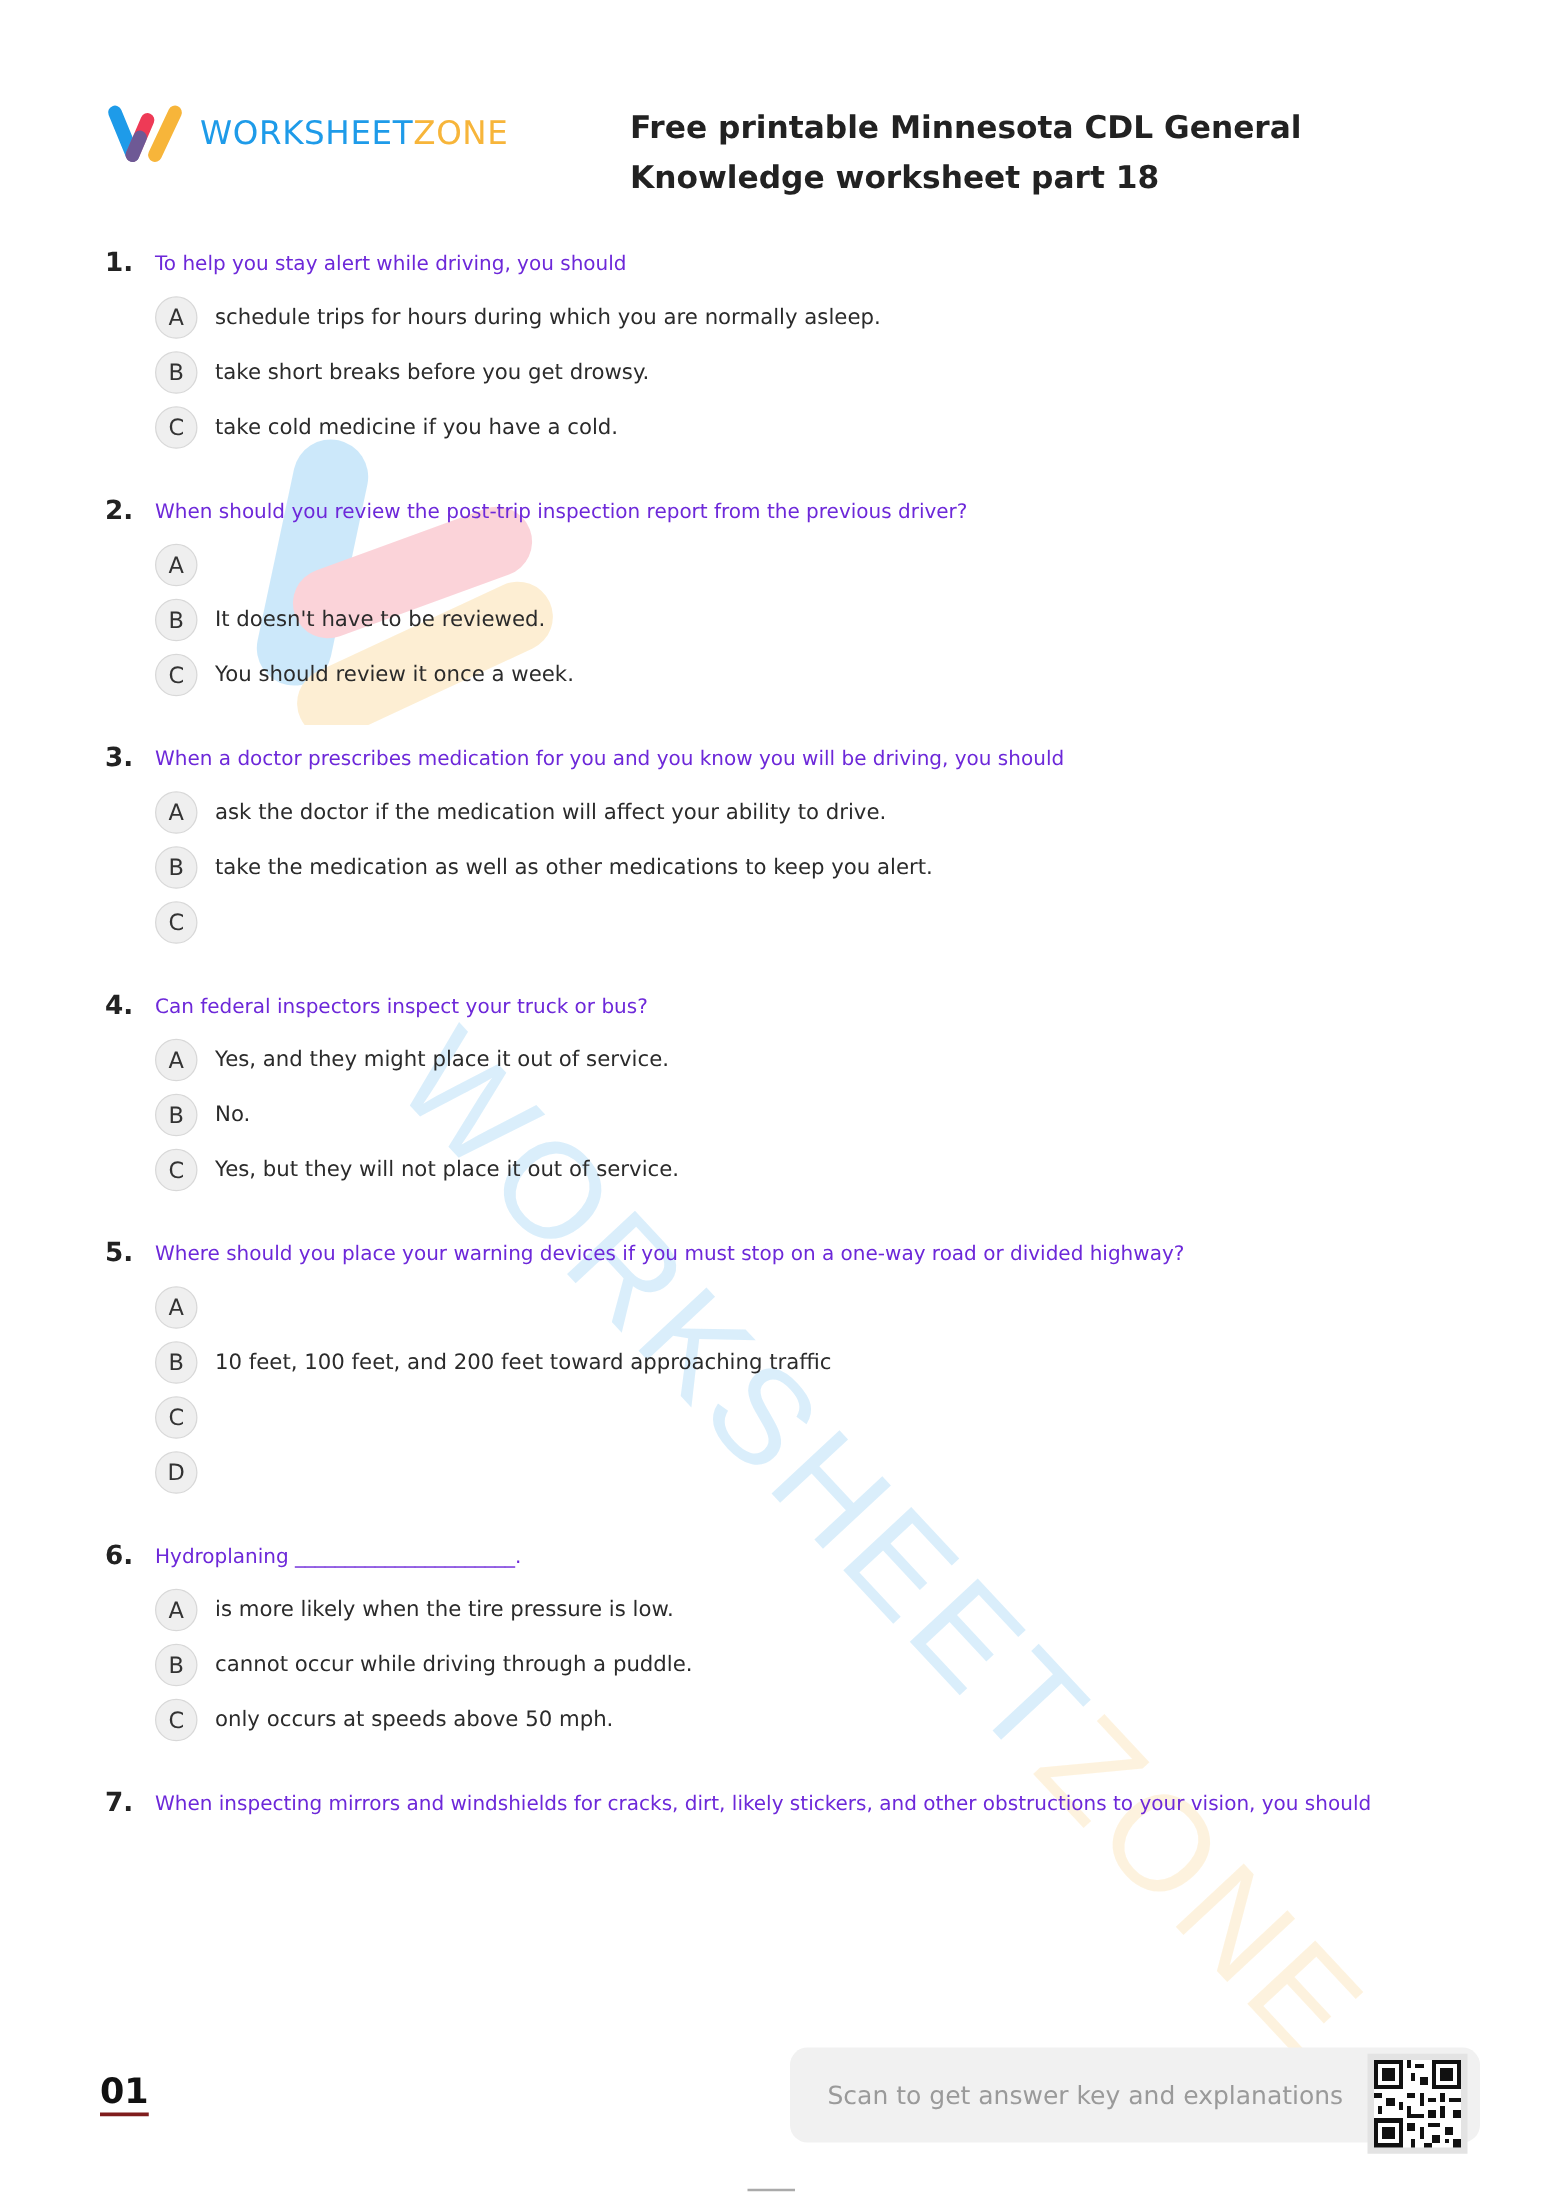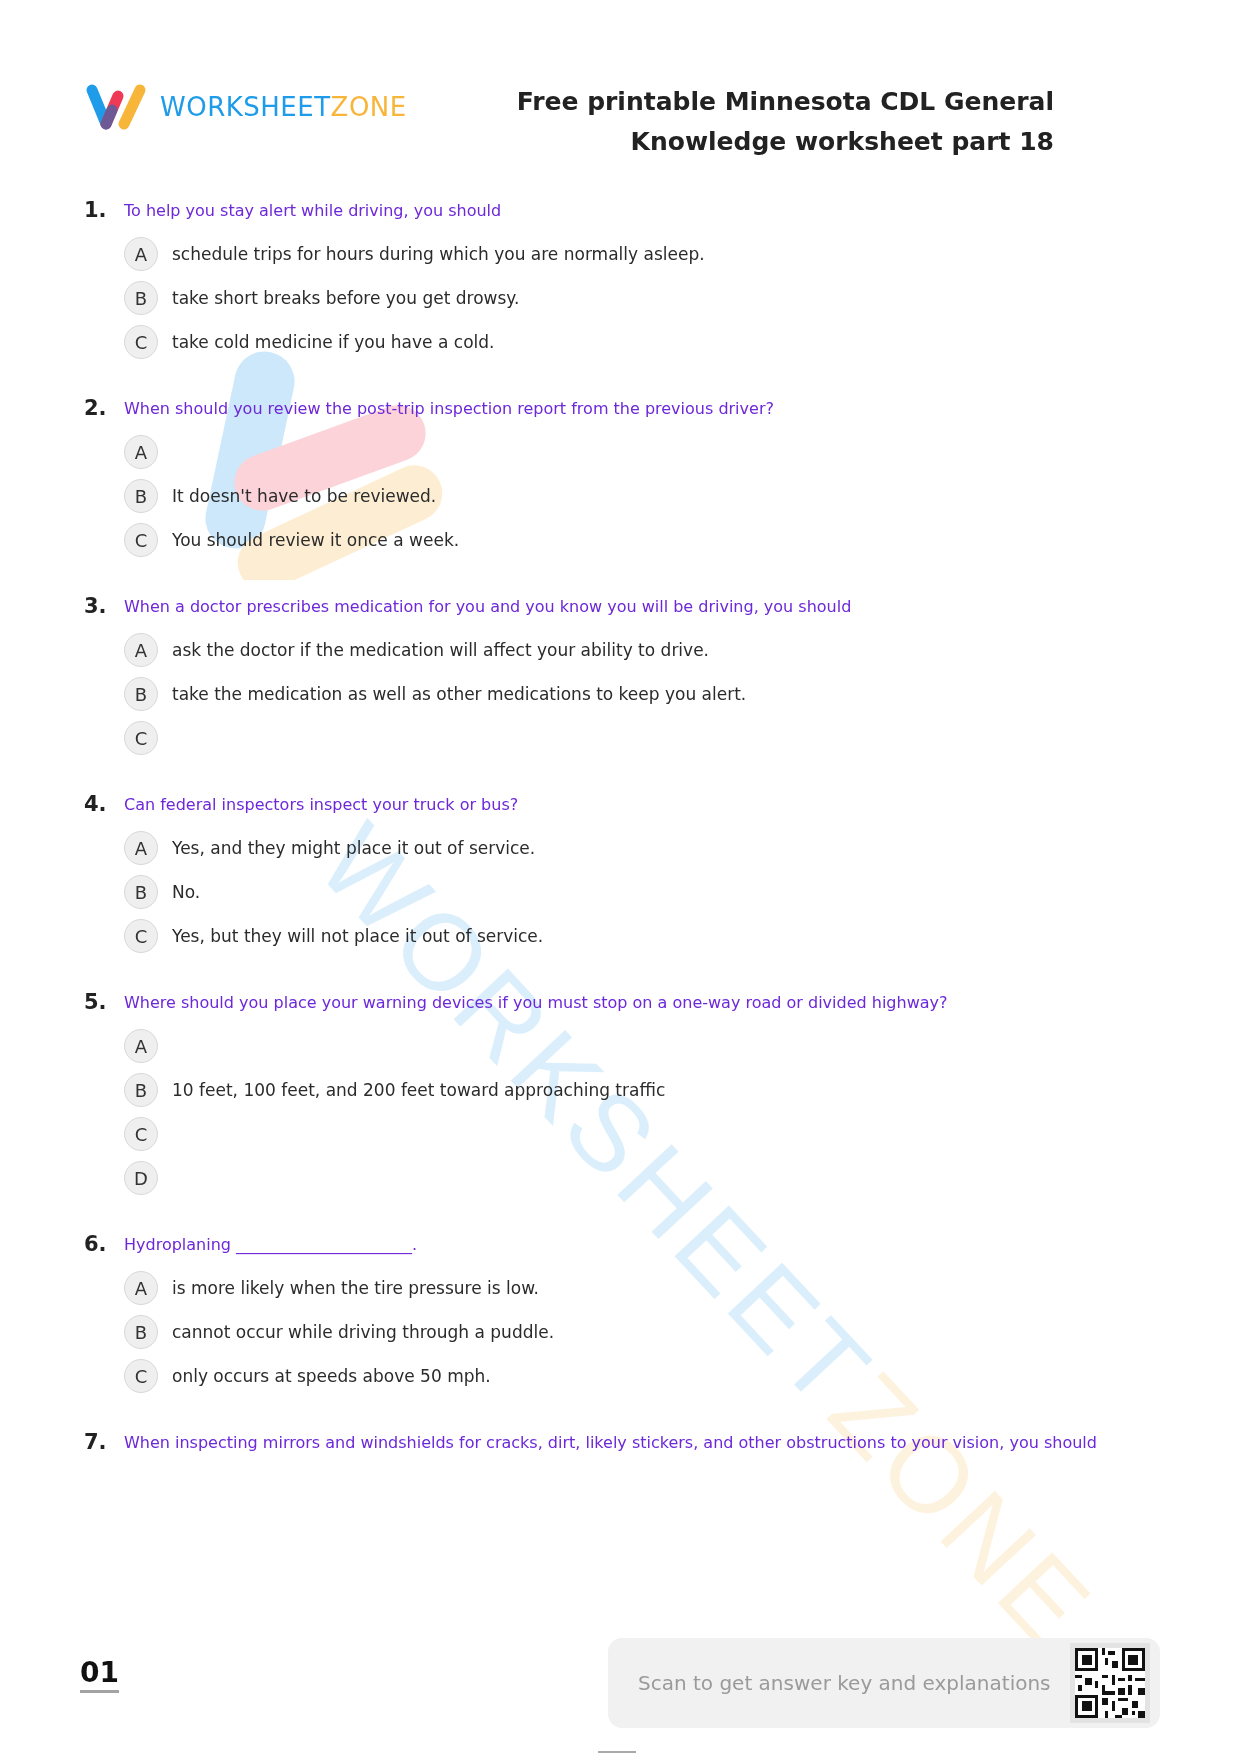--- a/index.html
+++ b/index.html
@@ -17,45 +17,45 @@
     .wm-text .orange { color: #f7b53a; }
 
     
     .header { position: absolute; left: 84px; top: 82px; width: 1080px; height: 80px; }
     .logo { position: absolute; left: 0; top: 0; display: flex; align-items: center; }
     .logo-mark { width: 66px; height: 50px; }
     .logo-text { margin-left: 10px; font-family: "DejaVu Sans", sans-serif; font-size: 26px; letter-spacing: 0.5px; }
     .logo-text .w { color: #1e9be9; }
     .logo-text .z { color: #f7b53a; }
     .title {
-      position: absolute; left: 420px; top: 0; width: 550px; text-align: right;
+      position: absolute; left: 420px; top: 0; width: 550px; text-align: left;
       font-family: "DejaVu Sans", sans-serif; font-weight: bold; font-size: 25px; line-height: 40px; color: #222;
     }
 
     
     .questions { position: absolute; left: 84px; top: 196px; width: 1080px; }
     .q { position: relative; margin-bottom: 30px; }
     .q-row { display: flex; align-items: flex-start; }
     .q-num { width: 40px; font-weight: bold; font-size: 21px; line-height: 29px; color: #222; }
     .q-text { flex: 1; font-size: 16px; line-height: 29px; color: #6d28d9; }
     .opts { margin-left: 40px; margin-top: 7px; }
     .opt { display: flex; align-items: center; height: 44px; }
     .bubble {
       width: 34px; height: 34px; border-radius: 50%; background: #efefef; border: 1px solid #d8d8d8;
       display: flex; align-items: center; justify-content: center; font-size: 18px; color: #333; flex: none;
     }
     .opt-text { margin-left: 14px; font-size: 17px; color: #2b2b2b; }
 
     
     .page-num {
       position: absolute; left: 80px; top: 1658px; font-family: "DejaVu Sans", sans-serif; font-weight: bold;
-      font-size: 28px; color: #111; border-bottom: 3px solid #a3a3a3; line-height: 30px; padding-bottom: 2px;
+      font-size: 28px; color: #111; border-bottom: 3px solid #7f1d1d; line-height: 30px; padding-bottom: 2px;
     }
     .scan-box {
-      position: absolute; left: 608px; top: 1638px; width: 552px; height: 90px; background: #f1f1f1;
+      position: absolute; left: 632px; top: 1638px; width: 552px; height: 76px; background: #f1f1f1;
       border-radius: 14px; display: flex; align-items: center;
     }
     .scan-text { margin-left: 30px; font-size: 20px; color: #9a9a9a; }
     .qr { position: absolute; right: 10px; top: 5px; width: 80px; height: 80px; background: #e3e3e3; padding: 5px; }
     .qr svg { width: 70px; height: 70px; display: block; }
     .bottom-line { position: absolute; left: 598px; top: 1751px; width: 38px; height: 2px; background: #aaa; }
   </style>
 </head>
 <body>
 

